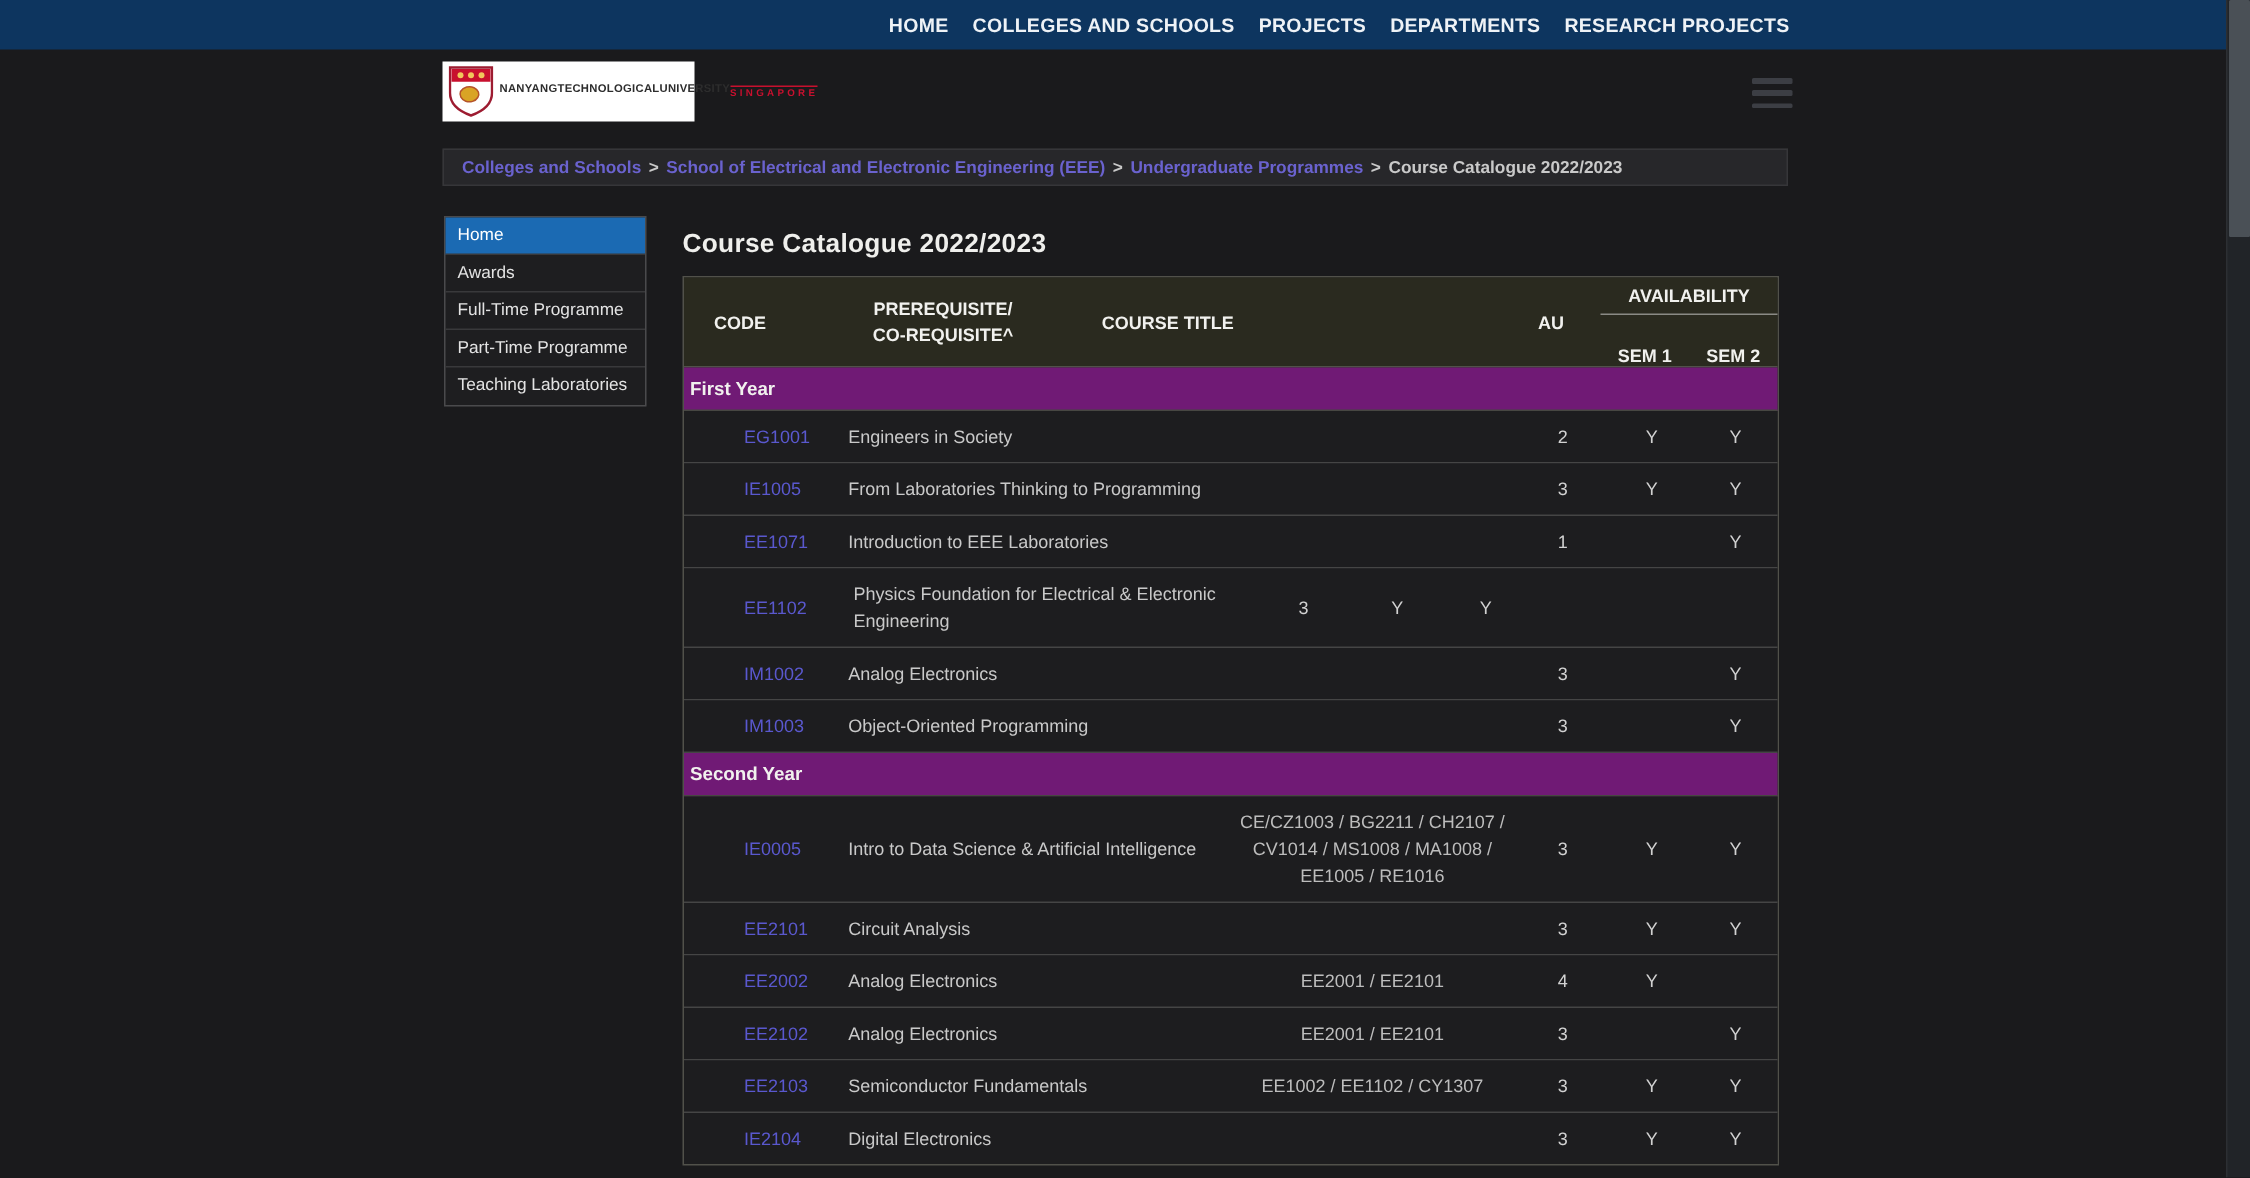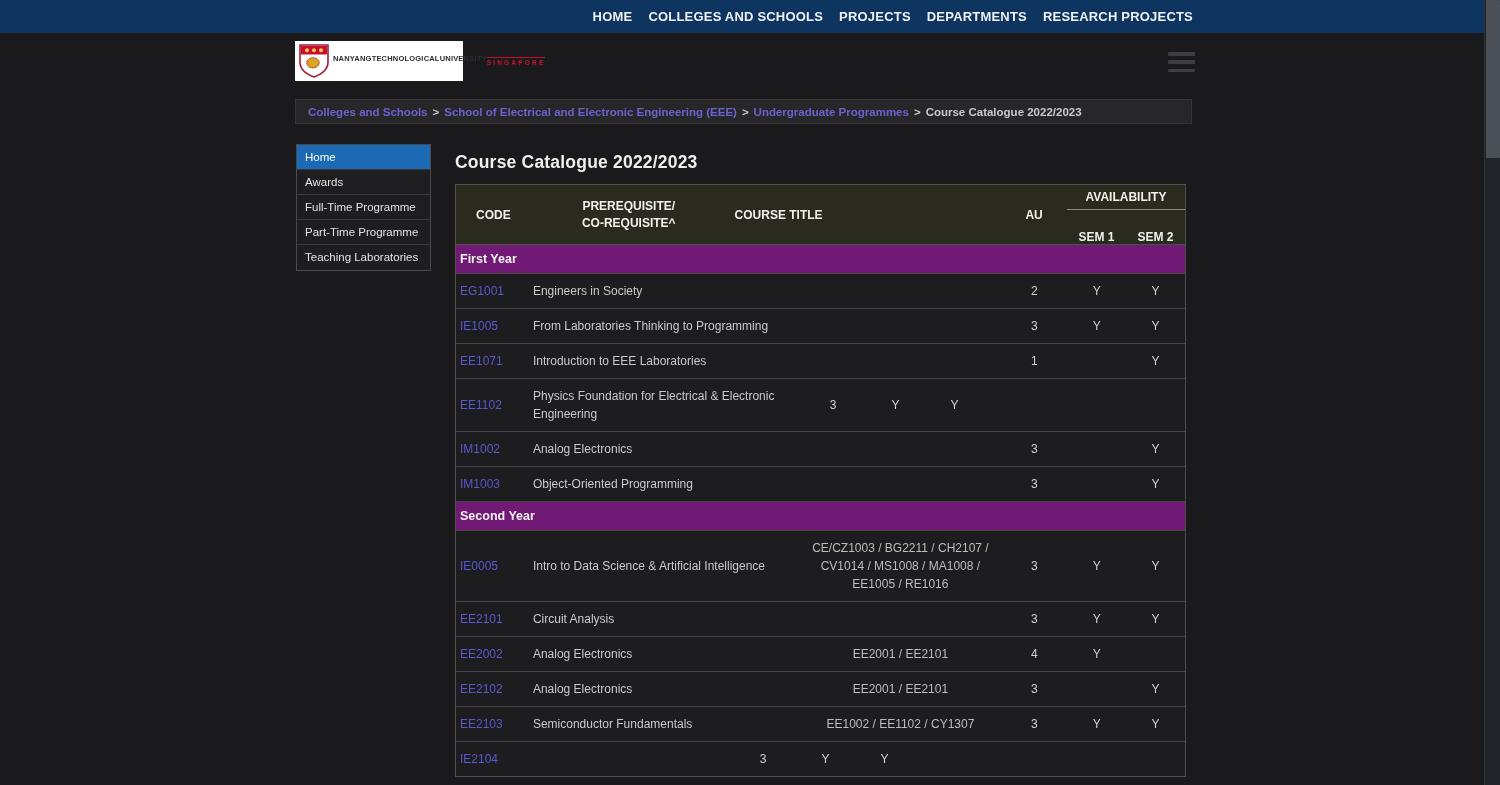--- a/index.html
+++ b/index.html
@@ -103,21 +103,21 @@
   .section-row {
     background:#701a75; border-bottom:1px solid #474742;
     padding:7px 4px; font-weight:bold; color:#f1f1ee; font-size:12.5px;
   }
   .row {
     display:flex; align-items:center; background:#1d1d1f;
     border-bottom:1px solid #454545; font-size:12px;
   }
   .row:last-child { border-bottom:none; }
   .cell { padding:8px 0; line-height:18px; }
-  .c-code  { width:72px;  padding-left:4px; }
+  .c-code  { width:72px;  padding-left:4px;margin-left:36px; }
   .c-title { width:272px; padding-left:5px; padding-right:14px; color:#c9c9c9; }
   .c-prereq{ width:202px; text-align:center; color:#bdbdbd; }
   .c-au    { width:66px;  text-align:center; color:#d2d2d2; }
   .c-sem   { width:59px;  text-align:center; color:#d2d2d2; }
   .code-link { color:#5a58ce; cursor:pointer; }
 
   
   .scrollbar {
     position:absolute; right:0; top:0; width:16px; height:785px;
     background:#212428; border-left:1px solid #2c2f33;
@@ -285,20 +285,21 @@
         <div class="row">
           <div class="cell c-code"><span class="code-link">EE2103</span></div>
           <div class="cell c-title">Semiconductor Fundamentals</div>
           <div class="cell c-prereq">EE1002 / EE1102 / CY1307</div>
           <div class="cell c-au">3</div>
           <div class="cell c-sem">Y</div>
           <div class="cell c-sem">Y</div>
         </div>
         <div class="row">
           <div class="cell c-code"><span class="code-link">IE2104</span></div>
+          <div class="cell c-title">Digital Electronics</div>
           <div class="cell c-prereq"></div>
           <div class="cell c-au">3</div>
           <div class="cell c-sem">Y</div>
           <div class="cell c-sem">Y</div>
         </div>
       </div>
   </div>
 </main>
 
 <div class="scrollbar">

